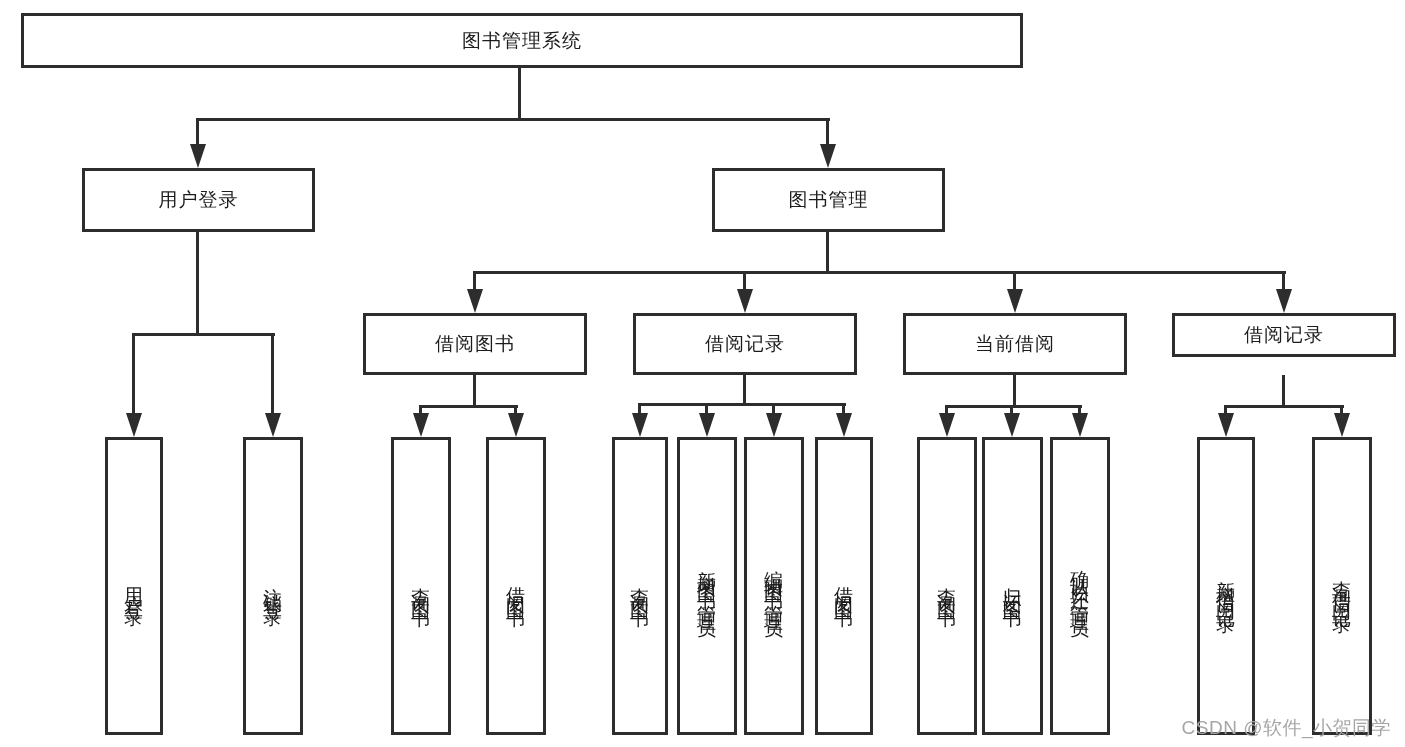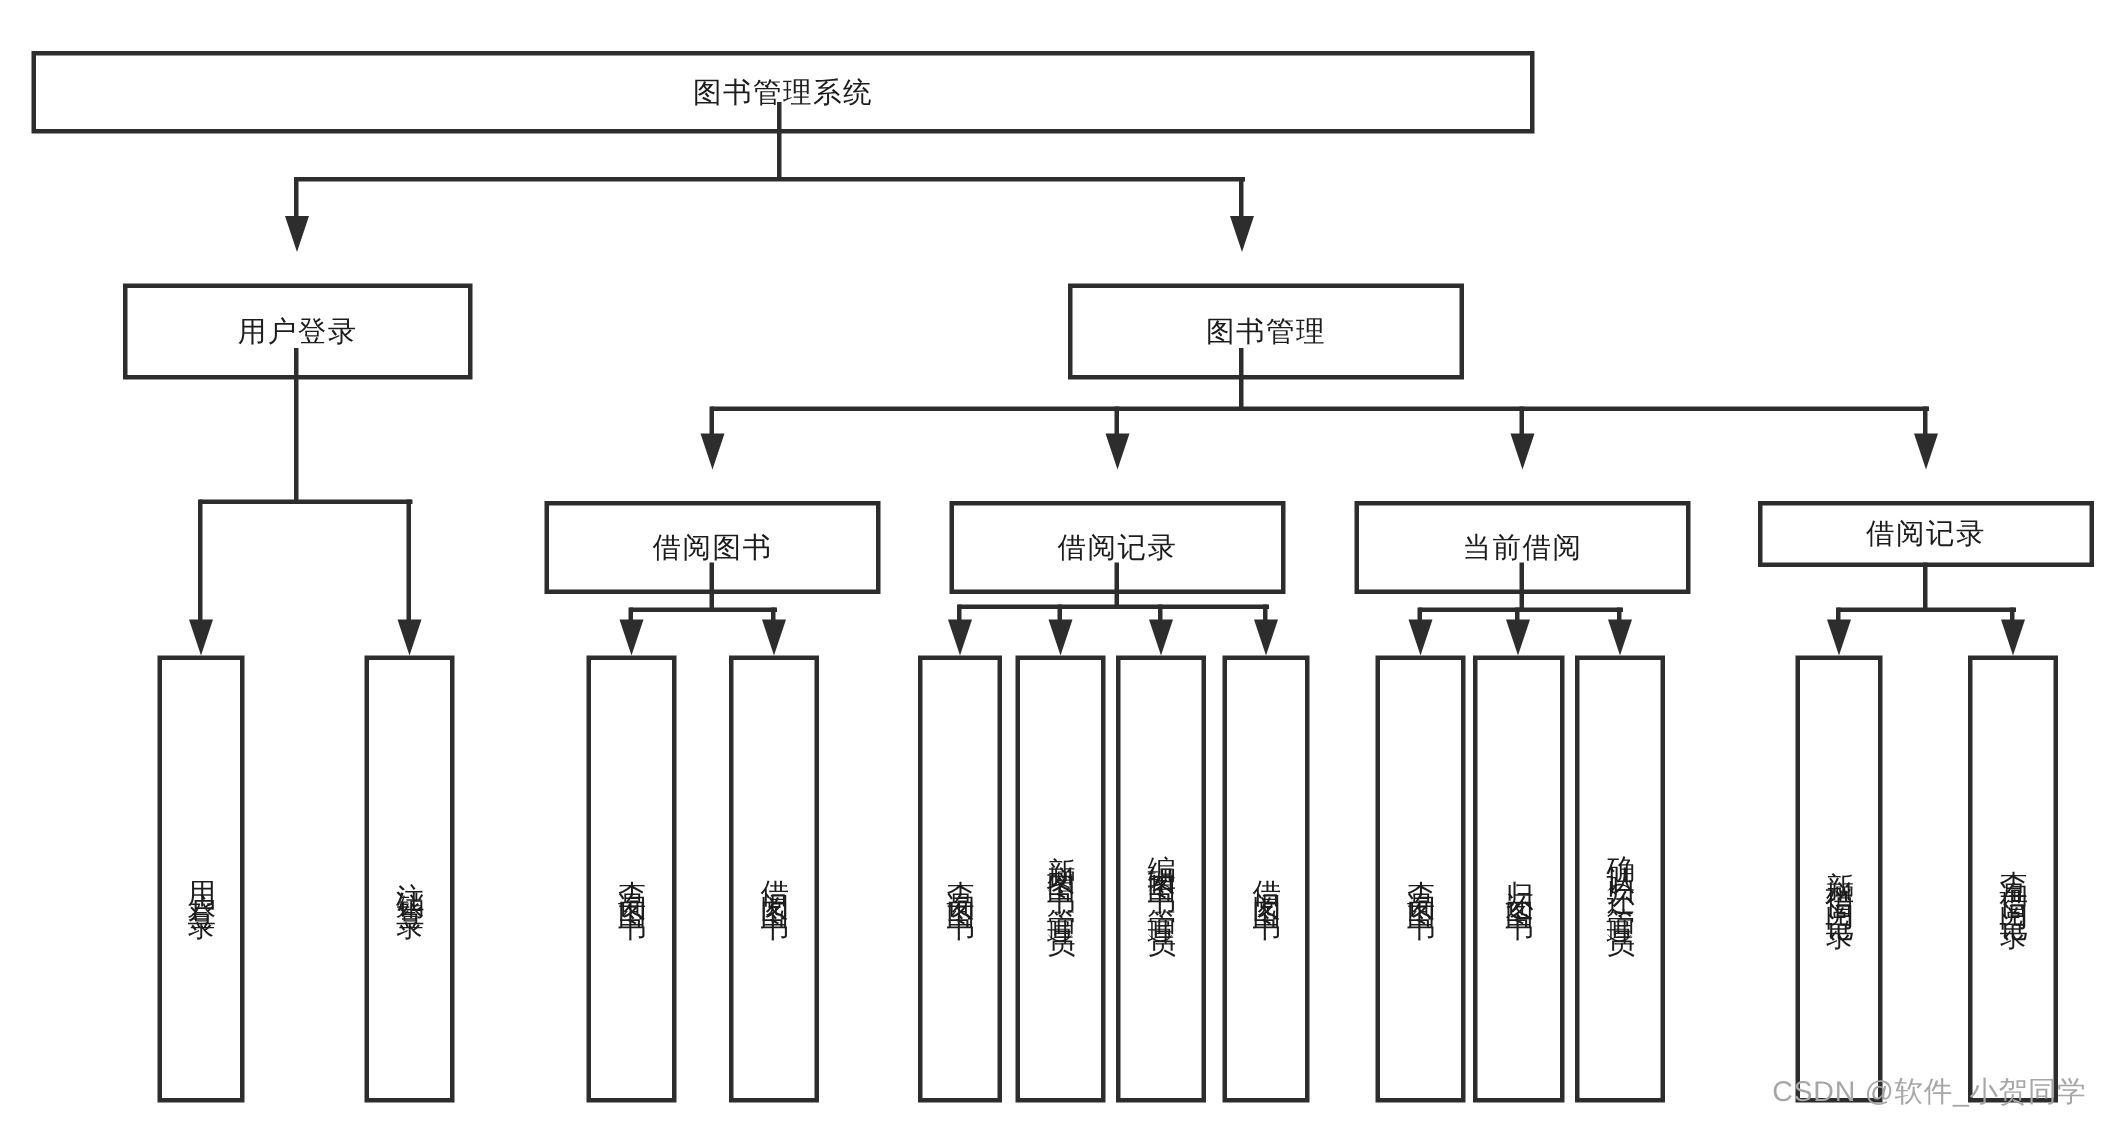--- a/index.html
+++ b/index.html
@@ -16,21 +16,20 @@
     box-sizing: border-box;
     border: 3px solid #2d2d2d;
     background: #ffffff;
     display: flex;
     align-items: center;
     justify-content: center;
     color: #1c1c1c;
     font-size: 19px;
     letter-spacing: 1px;
     white-space: nowrap;
-    margin-top: 21px;
   }
   .vbox {
     position: absolute;
     box-sizing: border-box;
     border: 3px solid #2d2d2d;
     background: #ffffff;
     display: flex;
     align-items: center;
     justify-content: center;
     color: #1c1c1c;
@@ -68,21 +67,21 @@
 <div id="canvas">
 
   <div class="box" style="left:21px; top:13px; width:1002px; height:55px;">
     <span>图书管理系统</span>
   </div>
 
   <div class="box" style="left:82px; top:168px; width:233px; height:64px;">
     <span>用户登录</span>
   </div>
 
-  <div class="box" style="left:712px; top:168px; width:264px; height:64px;">
+  <div class="box" style="left:712px; top:168px; width:233px; height:64px;">
     <span>图书管理</span>
   </div>
 
   <div class="box" style="left:363px; top:313px; width:224px; height:62px;">
     <span>借阅图书</span>
   </div>
 
   <div class="box" style="left:633px; top:313px; width:224px; height:62px;">
     <span>借阅记录</span>
   </div>

